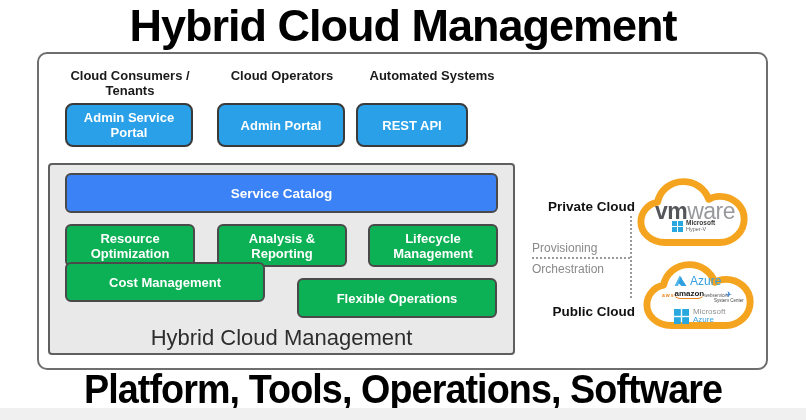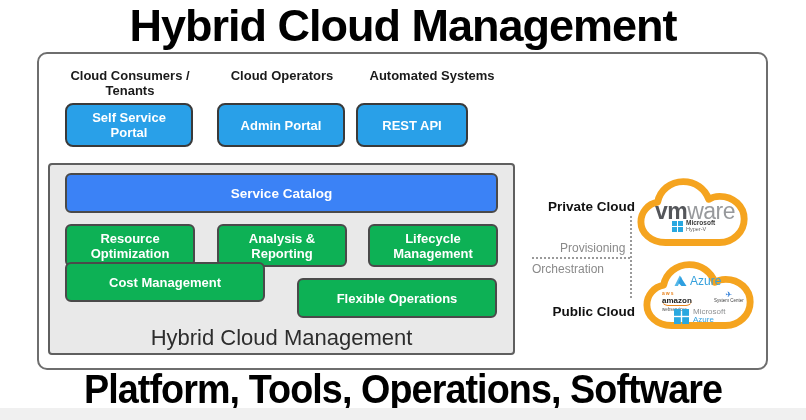--- a/index.html
+++ b/index.html
@@ -51,21 +51,21 @@
   .cloud-wrap svg.cloud{position:absolute;left:0;top:0;}
   .vmware-line{position:absolute;left:0;width:118px;text-align:center;font-size:23px;letter-spacing:-0.5px;}
   .vmware-vm{font-weight:bold;color:#54565a;}
   .vmware-ware{font-weight:400;color:#97999c;}
   .ms-row{position:absolute;display:flex;align-items:center;gap:3px;}
   .ms-text{display:flex;flex-direction:column;line-height:6px;}
   .ms-name{font-size:6.5px;font-weight:bold;color:#3c3c3c;}
   .ms-prod{font-size:5.5px;color:#666;}
   .azure-row{position:absolute;display:flex;align-items:center;gap:3px;}
   .azure-word{font-size:12px;color:#35A0DC;font-weight:400;}
-  .amzn{display:flex;flex-direction:column;line-height:7px;align-items:flex-start;}
+  .amzn{display:flex;flex-direction:row;line-height:7px;align-items:flex-end;}
   .amzn-top{font-size:5px;color:#E8821C;font-weight:bold;letter-spacing:1px;}
   .amzn-word{font-size:8px;font-weight:bold;color:#1d1d1d;border-bottom:1.5px solid #E8821C;border-radius:0 0 6px 6px;line-height:8px;}
   .amzn-sub{font-size:4.5px;color:#555;}
   .sc{display:flex;flex-direction:column;align-items:center;line-height:6px;}
   .sc-glyph{font-size:8px;color:#2e7cd6;}
   .sc-text{font-size:4.5px;color:#444;}
   .msaz-name{font-size:8px;color:#8f9193;line-height:8px;}
   .msaz-prod{font-size:8px;color:#35A0DC;line-height:8px;}
   .bottom-strip{left:0;top:408px;width:806px;height:12px;background:#f0f0f0;}
 </style>
@@ -75,38 +75,38 @@
 <div id="canvas">
 
   <div class="abs title title-top">Hybrid Cloud Management</div>
 
   <div class="abs outer-box"></div>
 
   <div class="abs col-head" style="left:58px;top:68px;width:144px;">Cloud Consumers / Tenants</div>
   <div class="abs col-head" style="left:210px;top:68px;width:144px;">Cloud Operators</div>
   <div class="abs col-head" style="left:360px;top:68px;width:144px;">Automated Systems</div>
 
-  <div class="abs btn-blue" style="left:65px;top:103px;width:128px;height:44px;">Self Service Portal</div>
+  <div class="abs btn-blue" style="left:65px;top:103px;width:128px;height:44px;">Admin Service Portal</div>
   <div class="abs btn-blue" style="left:217px;top:103px;width:128px;height:44px;">Admin Portal</div>
   <div class="abs btn-blue" style="left:356px;top:103px;width:112px;height:44px;">REST API</div>
 
   <div class="abs gray-box"></div>
 
   <div class="abs bar-red" style="left:65px;top:173px;width:433px;height:40px;">Service Catalog</div>
 
   <div class="abs box-green" style="left:65px;top:224px;width:130px;height:43px;">Resource Optimization</div>
   <div class="abs box-green" style="left:217px;top:224px;width:130px;height:43px;">Analysis &amp; Reporting</div>
   <div class="abs box-green" style="left:368px;top:224px;width:130px;height:43px;">Lifecycle Management</div>
   <div class="abs box-green" style="left:65px;top:262px;width:200px;height:40px;">Cost Management</div>
   <div class="abs box-green" style="left:297px;top:278px;width:200px;height:40px;">Flexible Operations</div>
 
   <div class="abs hcm-caption">Hybrid Cloud Management</div>
 
   <div class="abs cloud-side-label" style="left:525px;top:199px;">Private Cloud</div>
-  <div class="abs conn-label" style="left:532px;top:241px;margin-left:28px;">Provisioning</div>
+  <div class="abs conn-label" style="left:532px;top:241px;">Provisioning</div>
   <div class="abs dot-h" style="left:532px;top:257px;width:98px;"></div>
   <div class="abs conn-label" style="left:532px;top:262px;">Orchestration</div>
   <div class="abs dot-v" style="left:630px;top:216px;height:82px;"></div>
   <div class="abs cloud-side-label" style="left:525px;top:296px;margin-top:8px;">Public Cloud</div>
 
   <div class="abs cloud-wrap" style="left:636px;top:176px;height:80px;">
     <svg class="cloud" width="118" height="80" viewBox="0 0 120 80">
       <path d="M 30 67 C 15 67 5 57 5 46 C 5 36 12 28 22 26 C 24 14 35 5 48 5 C 60 5 70 12 74 23 C 77 21 81 20 85 20 C 99 20 110 30 110 43 C 110 56 99 67 85 67 Z" fill="#ffffff" stroke="#F5A41F" stroke-width="7" stroke-linejoin="round"></path>
     </svg>
     <div class="vmware-line" style="top:22px;">

